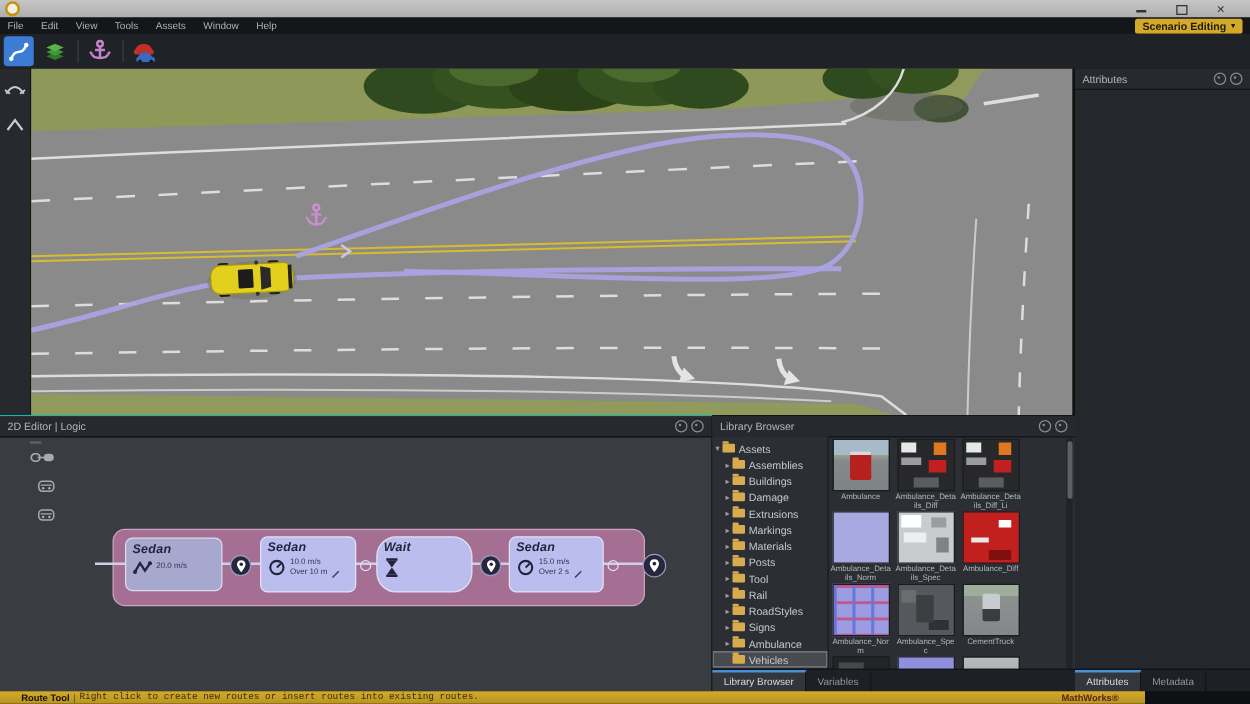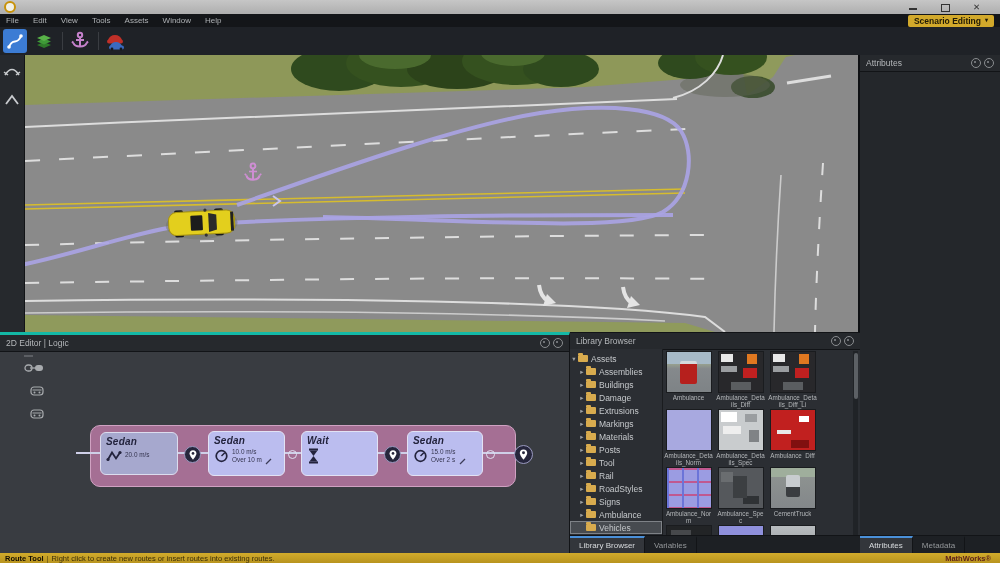--- a/index.html
+++ b/index.html
@@ -41,21 +41,21 @@
   .panel-header{height:16px;background:#26292d;border-bottom:1px solid #121417;display:flex;align-items:center;
                 padding:0 6px;font-size:8.5px;color:#b4b7ba;}
   .hdr-btns{margin-left:auto;display:flex;gap:3px;}
   .circle-btn{width:8px;height:8px;border-radius:50%;border:1px solid #8a8d90;position:relative;}
   .circle-btn::before{content:"";position:absolute;left:2px;top:2px;width:2px;height:2px;border-radius:50%;background:#8a8d90;}
 
   
   .attr-panel{left:860px;top:55px;width:140px;height:480px;background:#24272b;}
 
   
-  .logic-panel{left:0;top:332px;width:570px;height:221px;background:#393c41;border-right:1px solid #121417;border-top:3px solid #14b8a6;}
+  .logic-panel{left:0;top:332px;width:570px;height:221px;background:#393c41;border-right:1px solid #121417;border-top:1px solid #14b8a6;}
   .strip-dash{position:absolute;left:24px;top:20px;width:9px;height:2px;background:#5c5f64;}
   .wire{position:absolute;left:76px;top:117px;width:452px;height:2px;background:#cfcfe8;z-index:2;}
   .node-group{position:absolute;left:90px;top:90px;width:424px;height:60px;background:#a56f94;
               border:1.5px solid #d0a2c2;border-radius:10px;z-index:1;}
   .node{position:absolute;border:1.5px solid #e2e2f4;border-radius:6px;background:#bbbdef;color:#23233d;
         padding:3px 5px;z-index:3;box-sizing:border-box;}
   .node.selected{background:#a6a8ce;border-color:#dcdcee;}
   .node .ntitle{font-weight:bold;font-size:10px;letter-spacing:.2px;font-style:italic;}
   .nrow{display:flex;align-items:center;gap:3px;margin-top:2px;}
   .nmeta{font-size:6.4px;color:#34344e;line-height:1.3;}
@@ -117,25 +117,25 @@
   .k-gray2{background:linear-gradient(180deg,#b8bcbf,#8e9295);}
 
   
   .tabs-row{left:570px;top:535px;width:430px;height:18px;background:#1d2024;border-top:1px solid #121417;}
   .tab-group{position:absolute;top:0;height:18px;display:flex;}
   .tab{padding:0 9px;font-size:8px;line-height:15px;color:#94979a;border-top:2px solid transparent;
        border-right:1px solid #121417;}
   .tab.active{background:#33363b;border-top:2px solid #4a90d9;color:#d8dbde;}
 
   
-  .statusbar{left:0;top:553px;width:1000px;height:10px;background:linear-gradient(#d2ab2b,#b8941f);
-             display:flex;align-items:center;padding:0 5px;font-size:7.5px;}
+  .statusbar{left:0;top:553px;width:916px;height:10px;background:linear-gradient(#d2ab2b,#b8941f);
+             display:flex;align-items:center;padding:0 17px;font-size:7.5px;}
   .sb-tool{font-weight:bold;color:#140e02;margin-right:3px;}
   .sb-div{color:#5a4a10;margin-right:3px;}
-  .sb-hint{color:#3c2e08;}
+  .sb-hint{color:#3c2e08;font-family:Liberation Mono, monospace;}
   .sb-brand{margin-left:auto;font-weight:bold;color:#60231a;margin-right:4px;}
 </style>
 </head>
 <body>
 
 <div class="abs titlebar">
   <span class="app-icon"></span>
   <span class="win-controls">
     <span class="wc wc-min"></span>
     <span class="wc wc-max"></span>
@@ -360,21 +360,21 @@
         <span style="display:block;">10.0 m/s</span>
         <span style="display:block;">Over 10 m</span>
       </span>
       <svg width="7" height="7" style="align-self:flex-end">
         <line x1="1" y1="6" x2="6" y2="1" stroke="#3c3c58" stroke-width="1.2"></line>
       </svg>
     </div>
   </div>
   <span class="cdot" style="left:288px;top:115px;"></span>
 
-  <div class="node" style="left:301px;top:96px;width:77px;height:45px;">
+  <div class="node" style="left:301px;top:96px;width:77px;height:45px;border-radius:16px;">
     <div class="ntitle">Wait</div>
     <div class="nrow">
       <svg width="13" height="16">
         <path d="M2,1.5 h9 M2,14.5 h9" stroke="#23233d" stroke-width="2"></path>
         <path d="M2.5,2.5 h8 L6.5,8 Z" fill="#23233d"></path>
         <path d="M2.5,13.5 h8 L6.5,8 Z" fill="#23233d"></path>
       </svg>
     </div>
   </div>
 

